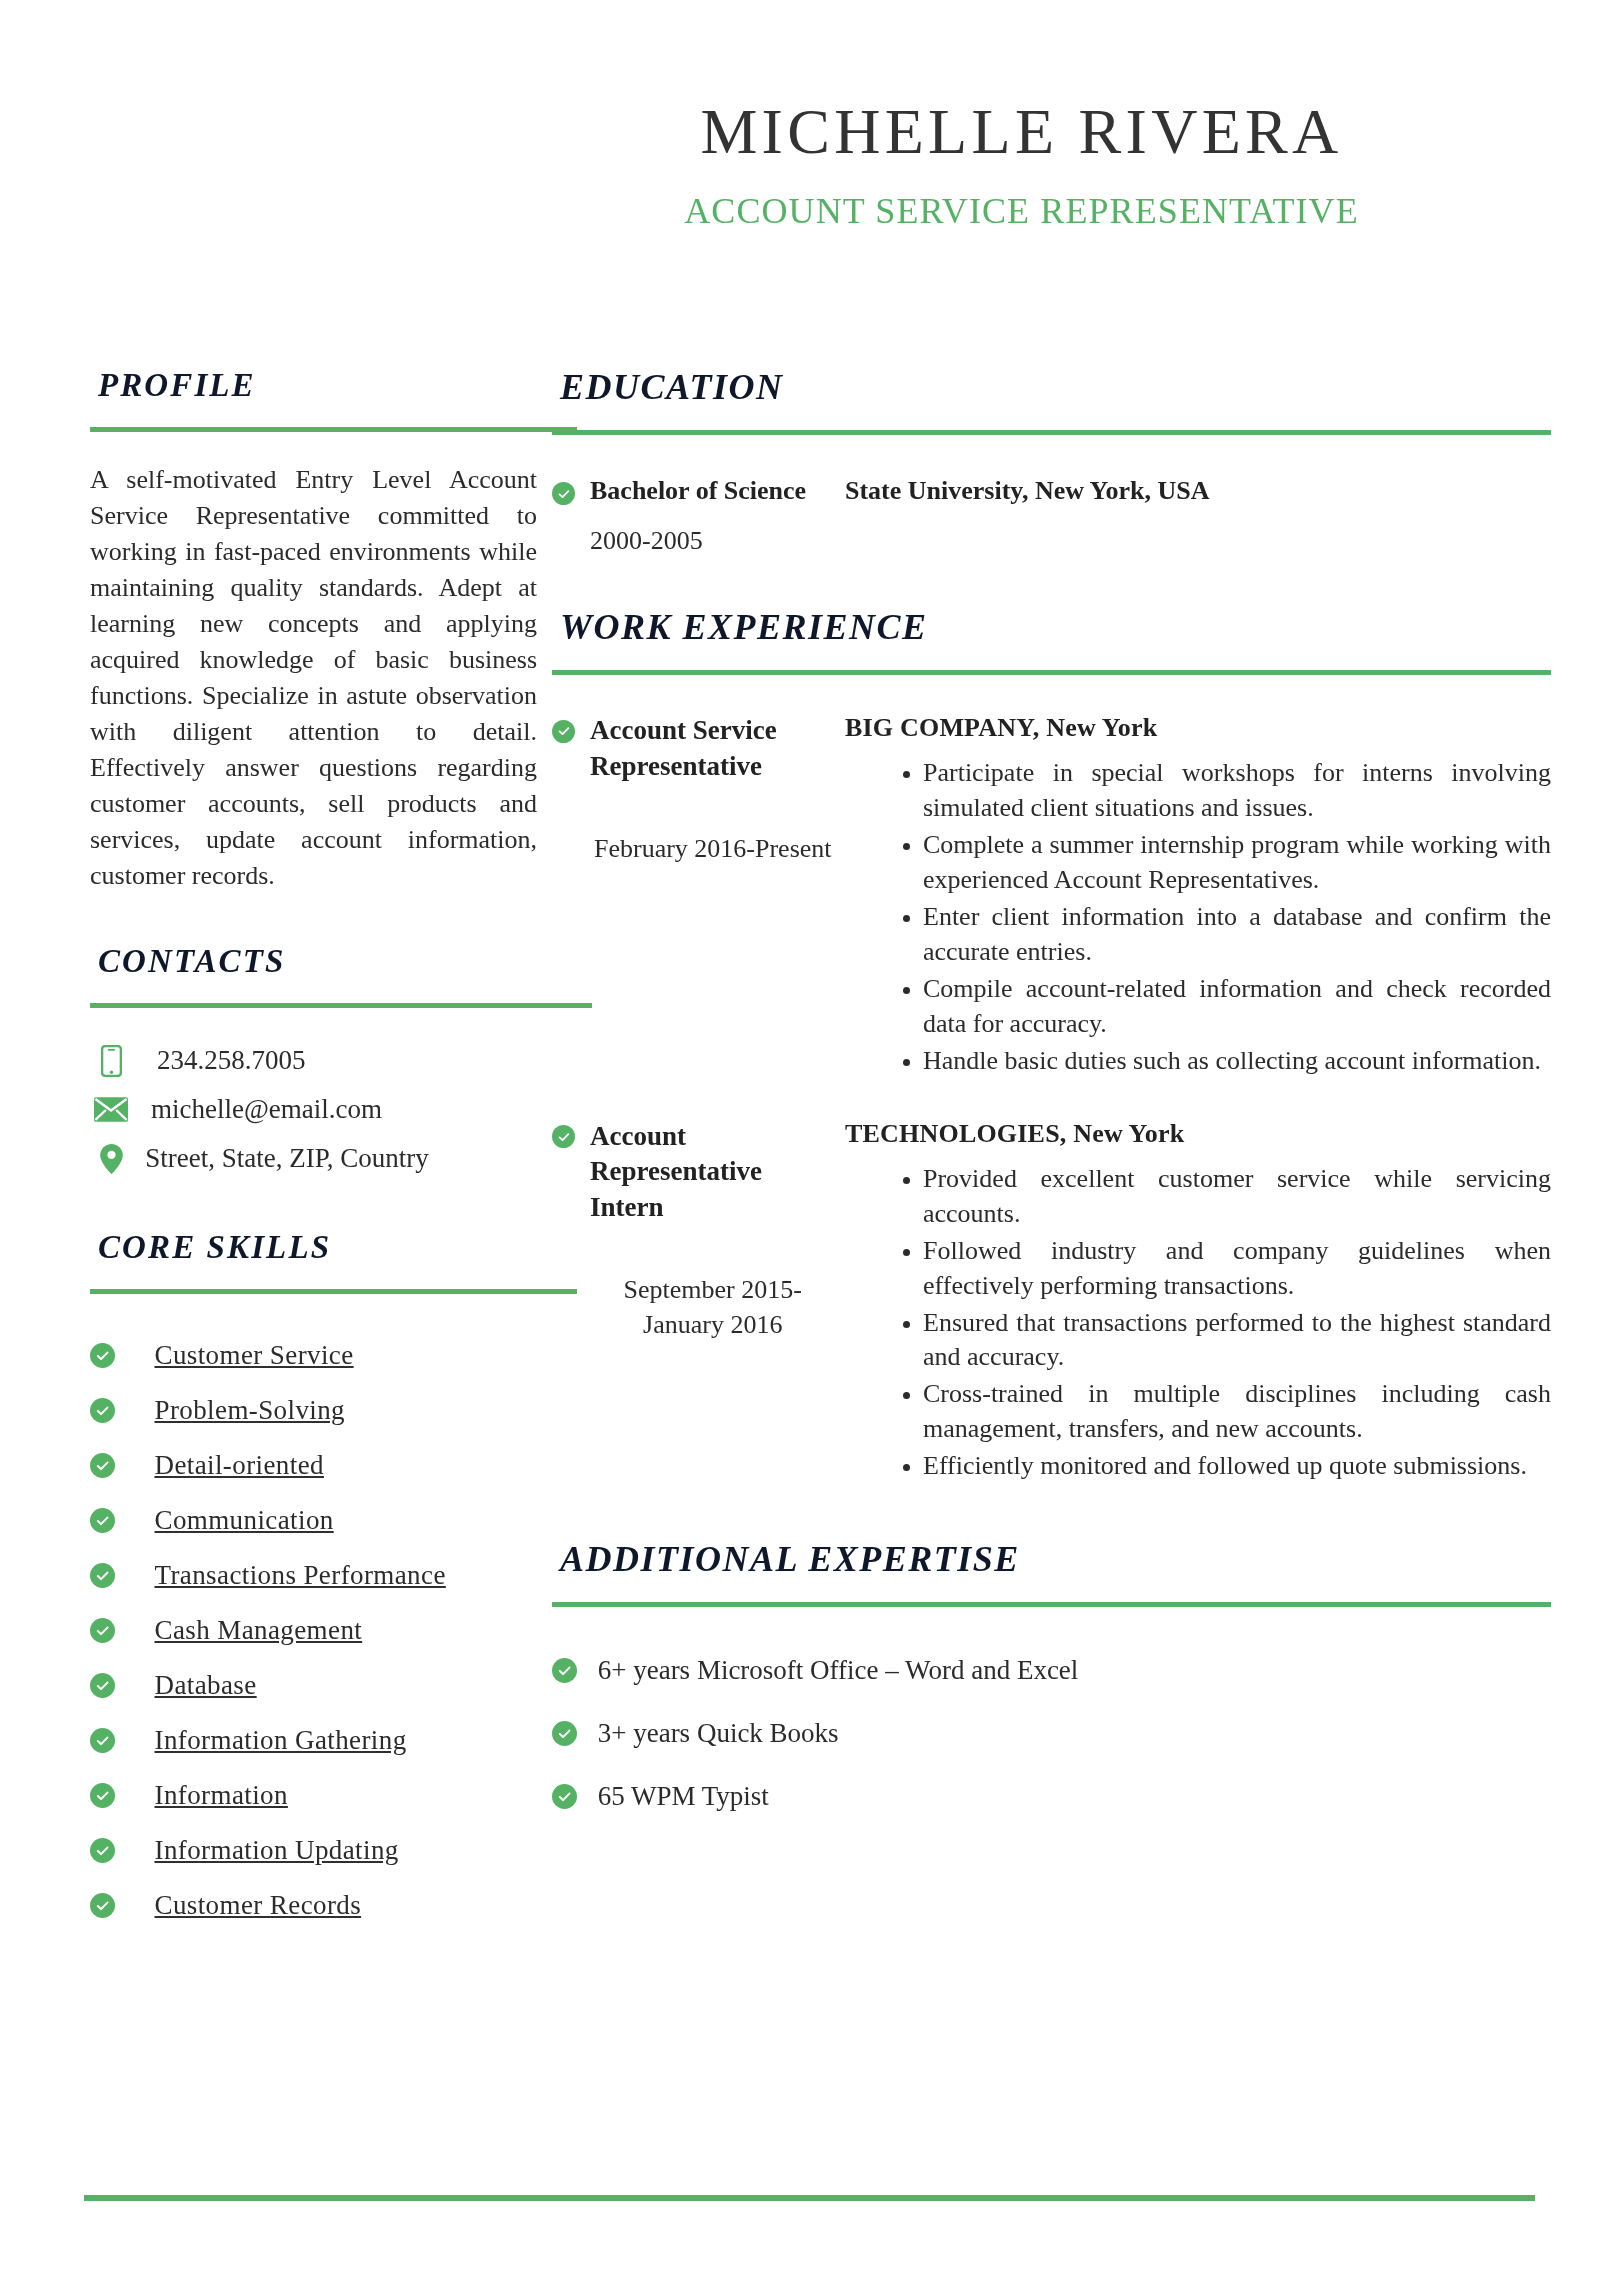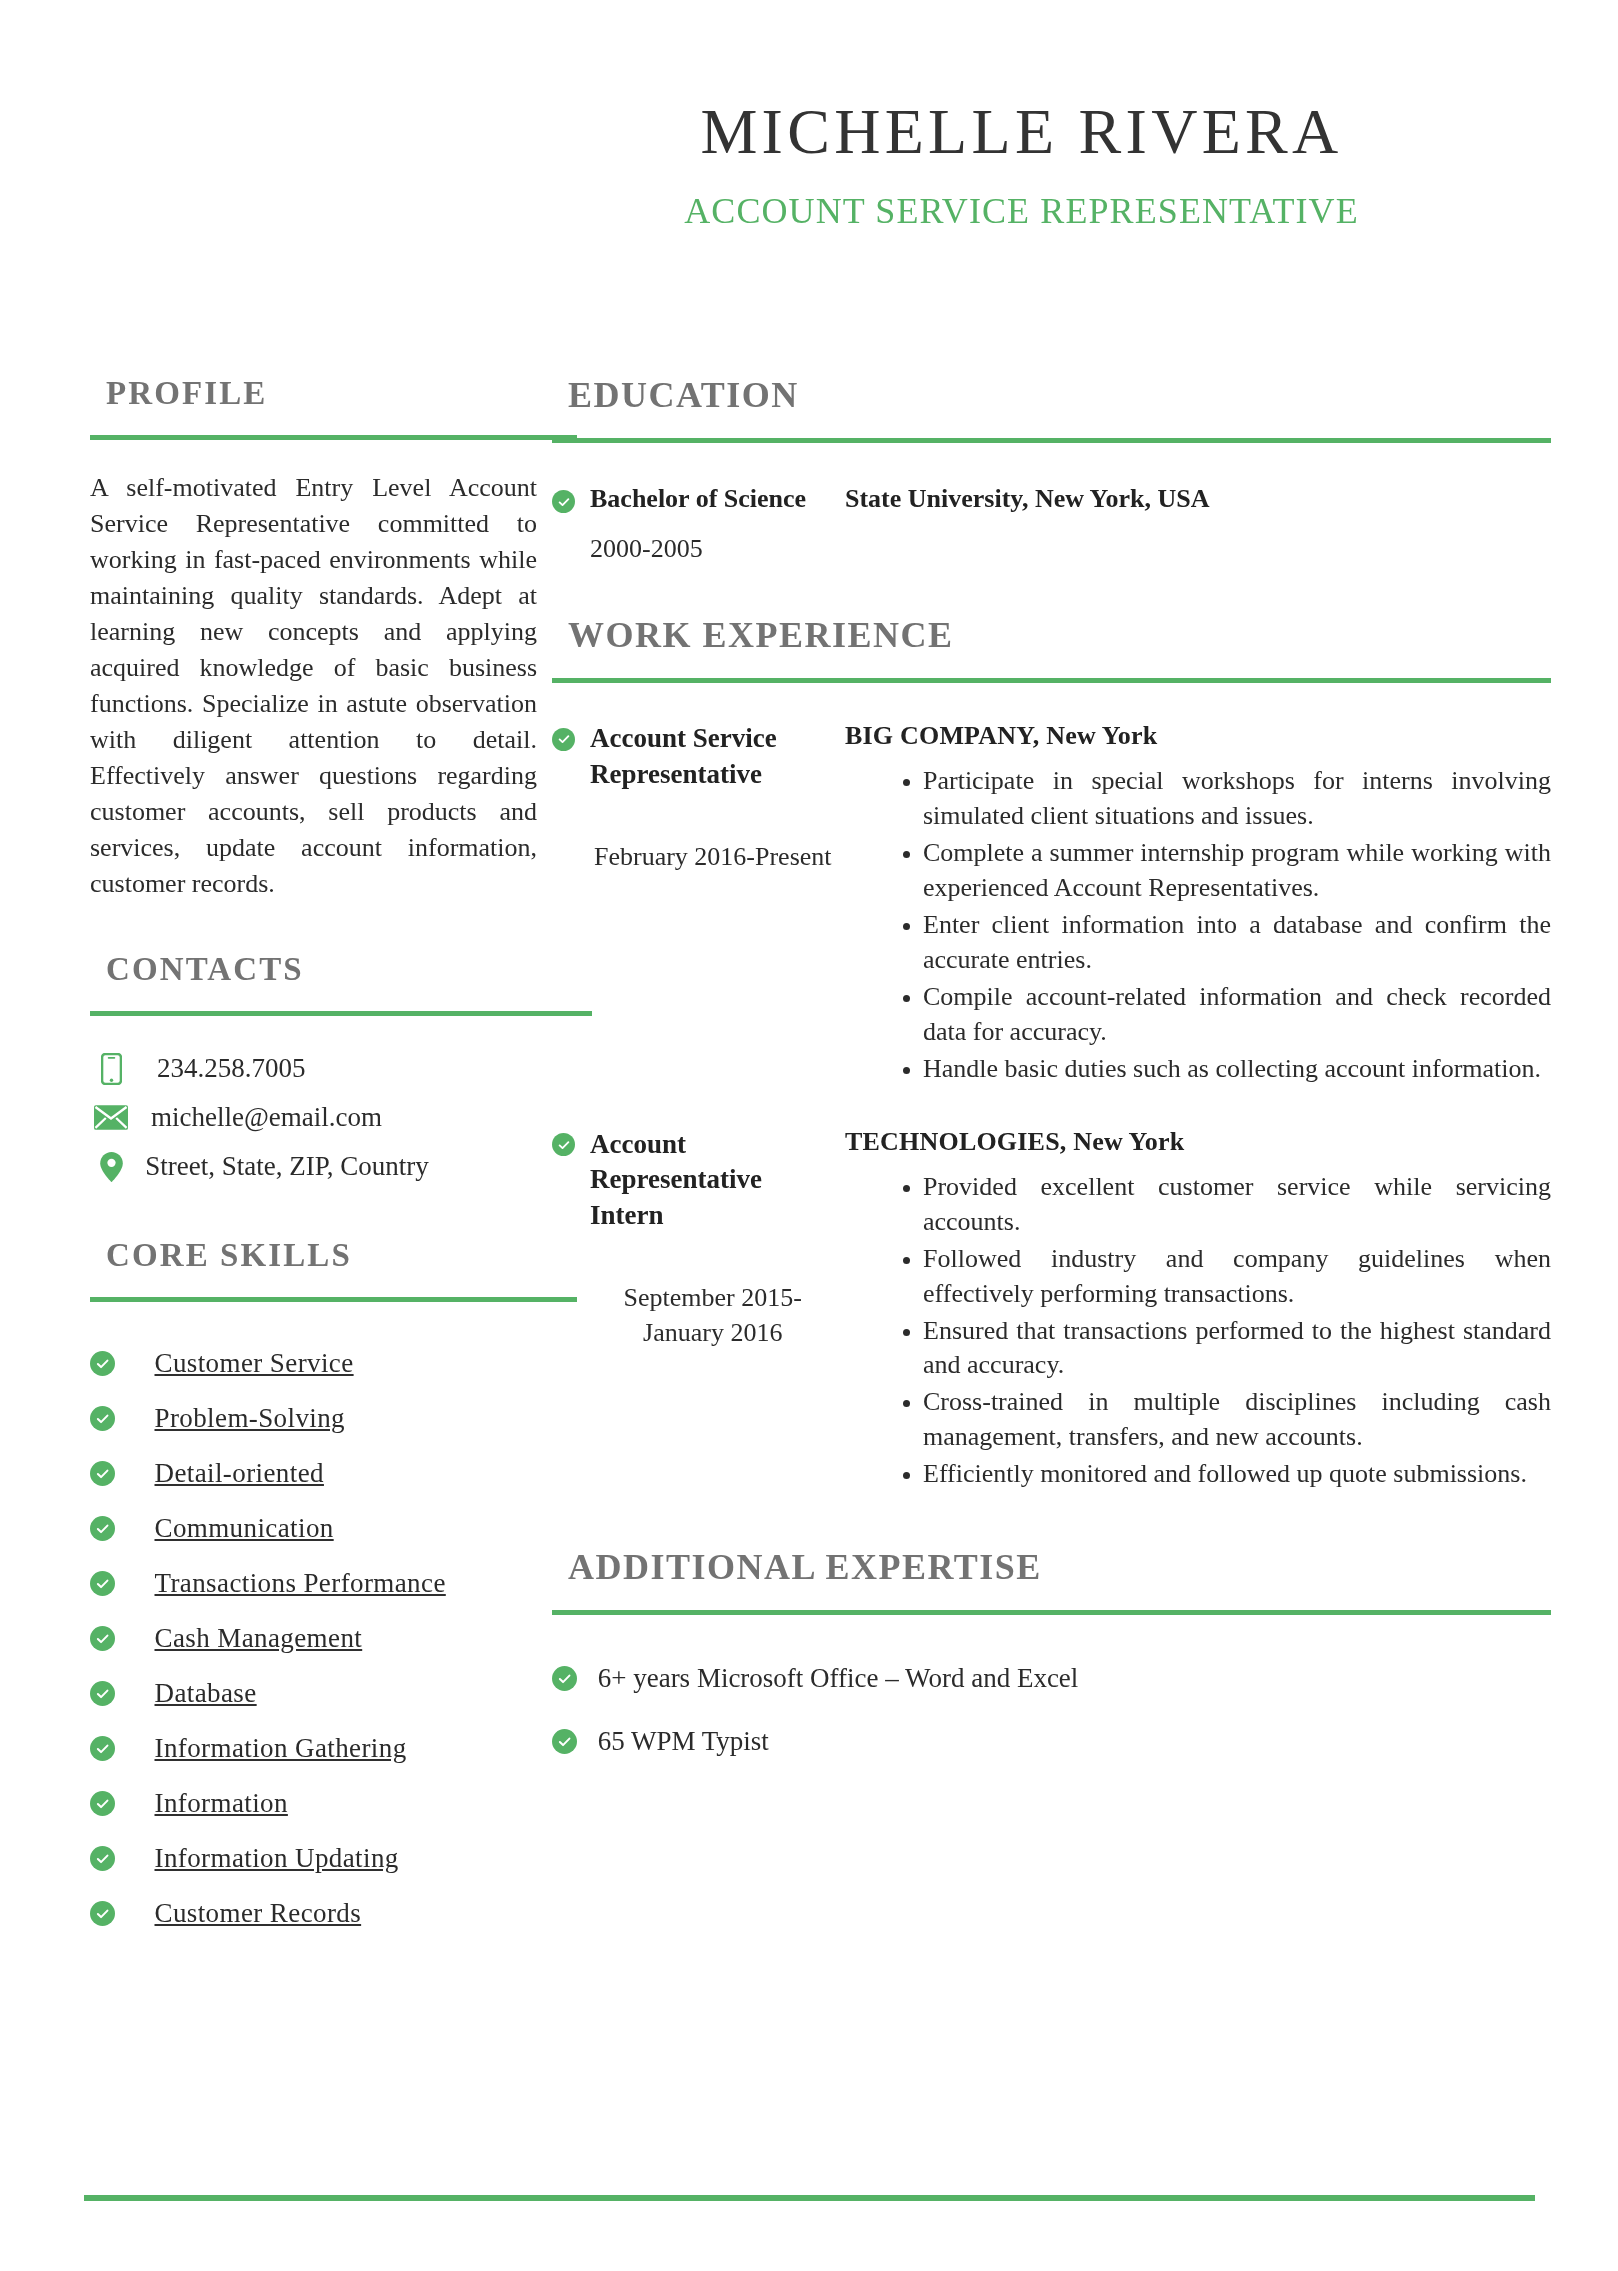--- a/index.html
+++ b/index.html
@@ -65,23 +65,24 @@
     flex: 1;
     padding-right: 68px;
     box-sizing: border-box;
   }
 
   
   .sec-head {
     font-size: 33px;
     font-weight: bold;
     letter-spacing: 2.1px;
-    color: #737373;
+    color: #0f172a;
     line-height: 1;
-    margin: 16px;
+    margin: 8px;
+    font-style: italic;
   }
   .sec-head.right {
     font-size: 36px;
     letter-spacing: 1.5px;
   }
   .rule {
     height: 4.8px;
     background: #55b265;
     margin-top: 25px;
   }
@@ -514,20 +515,30 @@
               <span class="label">6+ years Microsoft Office – Word and Excel</span>
             </div>
             <div class="add-row">
               <span class="check">
                 <span class="badge" style="width:25px;height:25px">
                   <svg width="15.3" height="15.3" viewBox="0 0 16 16">
                     <path d="M3 8.4 L6.3 11.6 L13 4.8" fill="none" stroke="#ffffff" stroke-width="2.1" stroke-linecap="round" stroke-linejoin="round"></path>
                   </svg>
                 </span>
               </span>
+              <span class="label">3+ years Quick Books</span>
+            </div>
+            <div class="add-row">
+              <span class="check">
+                <span class="badge" style="width:25px;height:25px">
+                  <svg width="15.3" height="15.3" viewBox="0 0 16 16">
+                    <path d="M3 8.4 L6.3 11.6 L13 4.8" fill="none" stroke="#ffffff" stroke-width="2.1" stroke-linecap="round" stroke-linejoin="round"></path>
+                  </svg>
+                </span>
+              </span>
               <span class="label">65 WPM Typist</span>
             </div>
           </div>
       </section>
 
     </div>
   </div>
 
   <div class="footer-rule"></div>
 </div>

